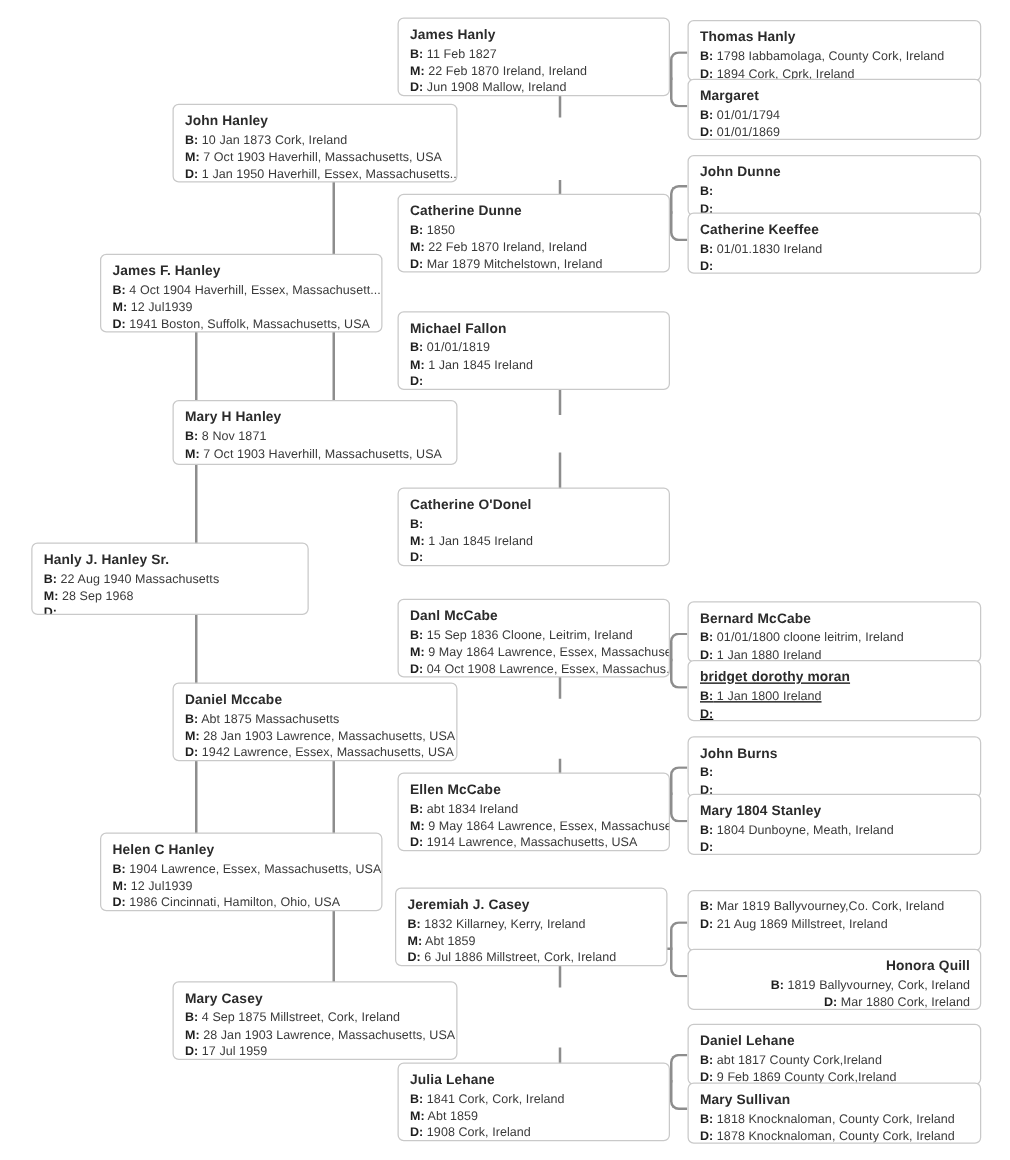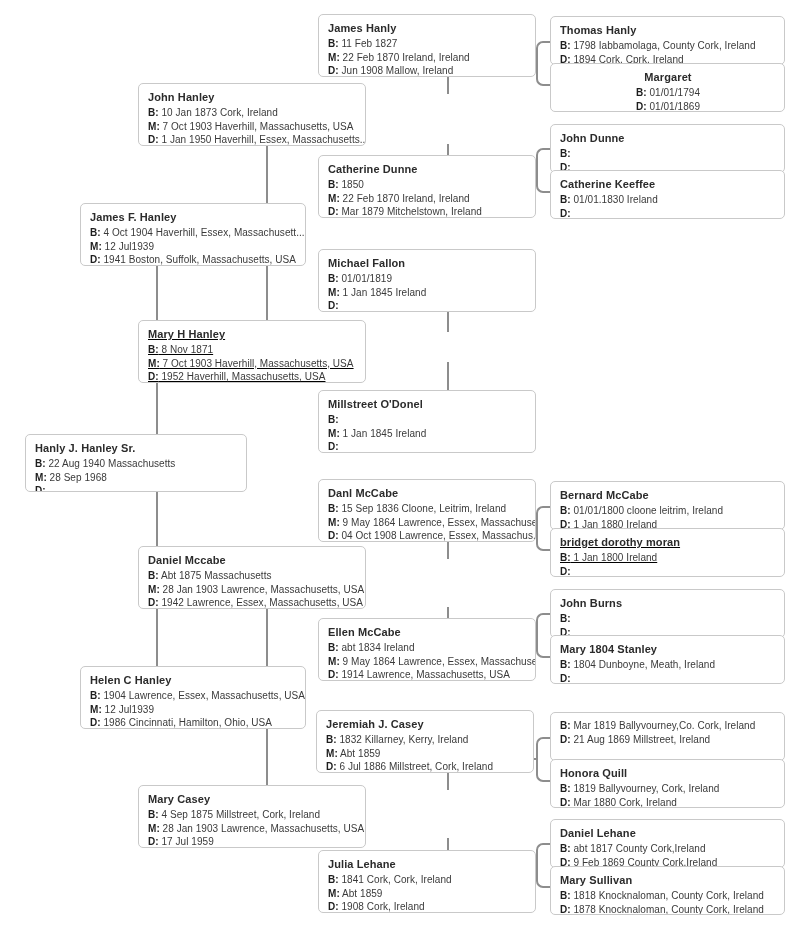--- a/index.html
+++ b/index.html
@@ -112,21 +112,21 @@
 
   <div class="bracket-l" style="left:536px; top:843px; width:14px; height:45px;"></div>
   <div class="stub" style="left:528px; top:864px; width:10px;"></div>
 
   <div class="node" style="left:550px; top:16px; width:235px; height:49px;">
     <div class="nm">Thomas Hanly</div>
     <div class="ln"><b>B:</b> 1798 Iabbamolaga, County Cork, Ireland</div>
     <div class="ln"><b>D:</b> 1894 Cork, Cprk, Ireland</div>
   </div>
 
-  <div class="node" style="left:550px; top:63px; width:235px; height:49px;text-align:center;">
+  <div class="node" style="left:550px; top:63px; width:235px; height:49px;">
     <div class="nm">Margaret</div>
     <div class="ln"><b>B:</b> 01/01/1794</div>
     <div class="ln"><b>D:</b> 01/01/1869</div>
   </div>
 
   <div class="node" style="left:550px; top:124px; width:235px; height:49px;">
     <div class="nm">John Dunne</div>
     <div class="ln"><b>B:</b></div>
     <div class="ln"><b>D:</b></div>
   </div>
@@ -159,21 +159,21 @@
     <div class="nm">Mary 1804 Stanley</div>
     <div class="ln"><b>B:</b> 1804 Dunboyne, Meath, Ireland</div>
     <div class="ln"><b>D:</b></div>
   </div>
 
   <div class="node" style="left:550px; top:712px; width:235px; height:49px;">
     <div class="ln"><b>B:</b> Mar 1819 Ballyvourney,Co. Cork, Ireland</div>
     <div class="ln"><b>D:</b> 21 Aug 1869 Millstreet, Ireland</div>
   </div>
 
-  <div class="node" style="left:550px; top:759px; width:235px; height:49px;">
+  <div class="node" style="left:550px; top:759px; width:235px; height:49px;text-align:right;">
     <div class="nm">Honora Quill</div>
     <div class="ln"><b>B:</b> 1819 Ballyvourney, Cork, Ireland</div>
     <div class="ln"><b>D:</b> Mar 1880 Cork, Ireland</div>
   </div>
 
   <div class="node" style="left:550px; top:819px; width:235px; height:49px;">
     <div class="nm">Daniel Lehane</div>
     <div class="ln"><b>B:</b> abt 1817 County Cork,Ireland</div>
     <div class="ln"><b>D:</b> 9 Feb 1869 County Cork,Ireland</div>
   </div>
@@ -199,21 +199,21 @@
   </div>
 
   <div class="node" style="left:318px; top:249px; width:218px; height:63px;">
     <div class="nm">Michael Fallon</div>
     <div class="ln"><b>B:</b> 01/01/1819</div>
     <div class="ln"><b>M:</b> 1 Jan 1845 Ireland</div>
     <div class="ln"><b>D:</b></div>
   </div>
 
   <div class="node" style="left:318px; top:390px; width:218px; height:63px;">
-    <div class="nm">Millstreet O'Donel</div>
+    <div class="nm">Catherine O'Donel</div>
     <div class="ln"><b>B:</b></div>
     <div class="ln"><b>M:</b> 1 Jan 1845 Ireland</div>
     <div class="ln"><b>D:</b></div>
   </div>
 
   <div class="node" style="left:318px; top:479px; width:218px; height:63px;">
     <div class="nm">Danl McCabe</div>
     <div class="ln"><b>B:</b> 15 Sep 1836 Cloone, Leitrim, Ireland</div>
     <div class="ln"><b>M:</b> 9 May 1864 Lawrence, Essex, Massachuse...</div>
     <div class="ln"><b>D:</b> 04 Oct 1908 Lawrence, Essex, Massachus...</div>
@@ -240,21 +240,21 @@
     <div class="ln"><b>D:</b> 1908 Cork, Ireland</div>
   </div>
 
   <div class="node" style="left:138px; top:83px; width:228px; height:63px;">
     <div class="nm">John Hanley</div>
     <div class="ln"><b>B:</b> 10 Jan 1873 Cork, Ireland</div>
     <div class="ln"><b>M:</b> 7 Oct 1903 Haverhill, Massachusetts, USA</div>
     <div class="ln"><b>D:</b> 1 Jan 1950 Haverhill, Essex, Massachusetts...</div>
   </div>
 
-  <div class="node" style="left:138px; top:320px; width:228px; height:63px;text-decoration:underline;">
+  <div class="node" style="left:138px; top:320px; width:228px; height:52px;">
     <div class="nm">Mary H Hanley</div>
     <div class="ln"><b>B:</b> 8 Nov 1871</div>
     <div class="ln"><b>M:</b> 7 Oct 1903 Haverhill, Massachusetts, USA</div>
     <div class="ln"><b>D:</b> 1952 Haverhill, Massachusetts, USA</div>
   </div>
 
   <div class="node" style="left:138px; top:546px; width:228px; height:63px;">
     <div class="nm">Daniel Mccabe</div>
     <div class="ln"><b>B:</b> Abt 1875 Massachusetts</div>
     <div class="ln"><b>M:</b> 28 Jan 1903 Lawrence, Massachusetts, USA</div>

